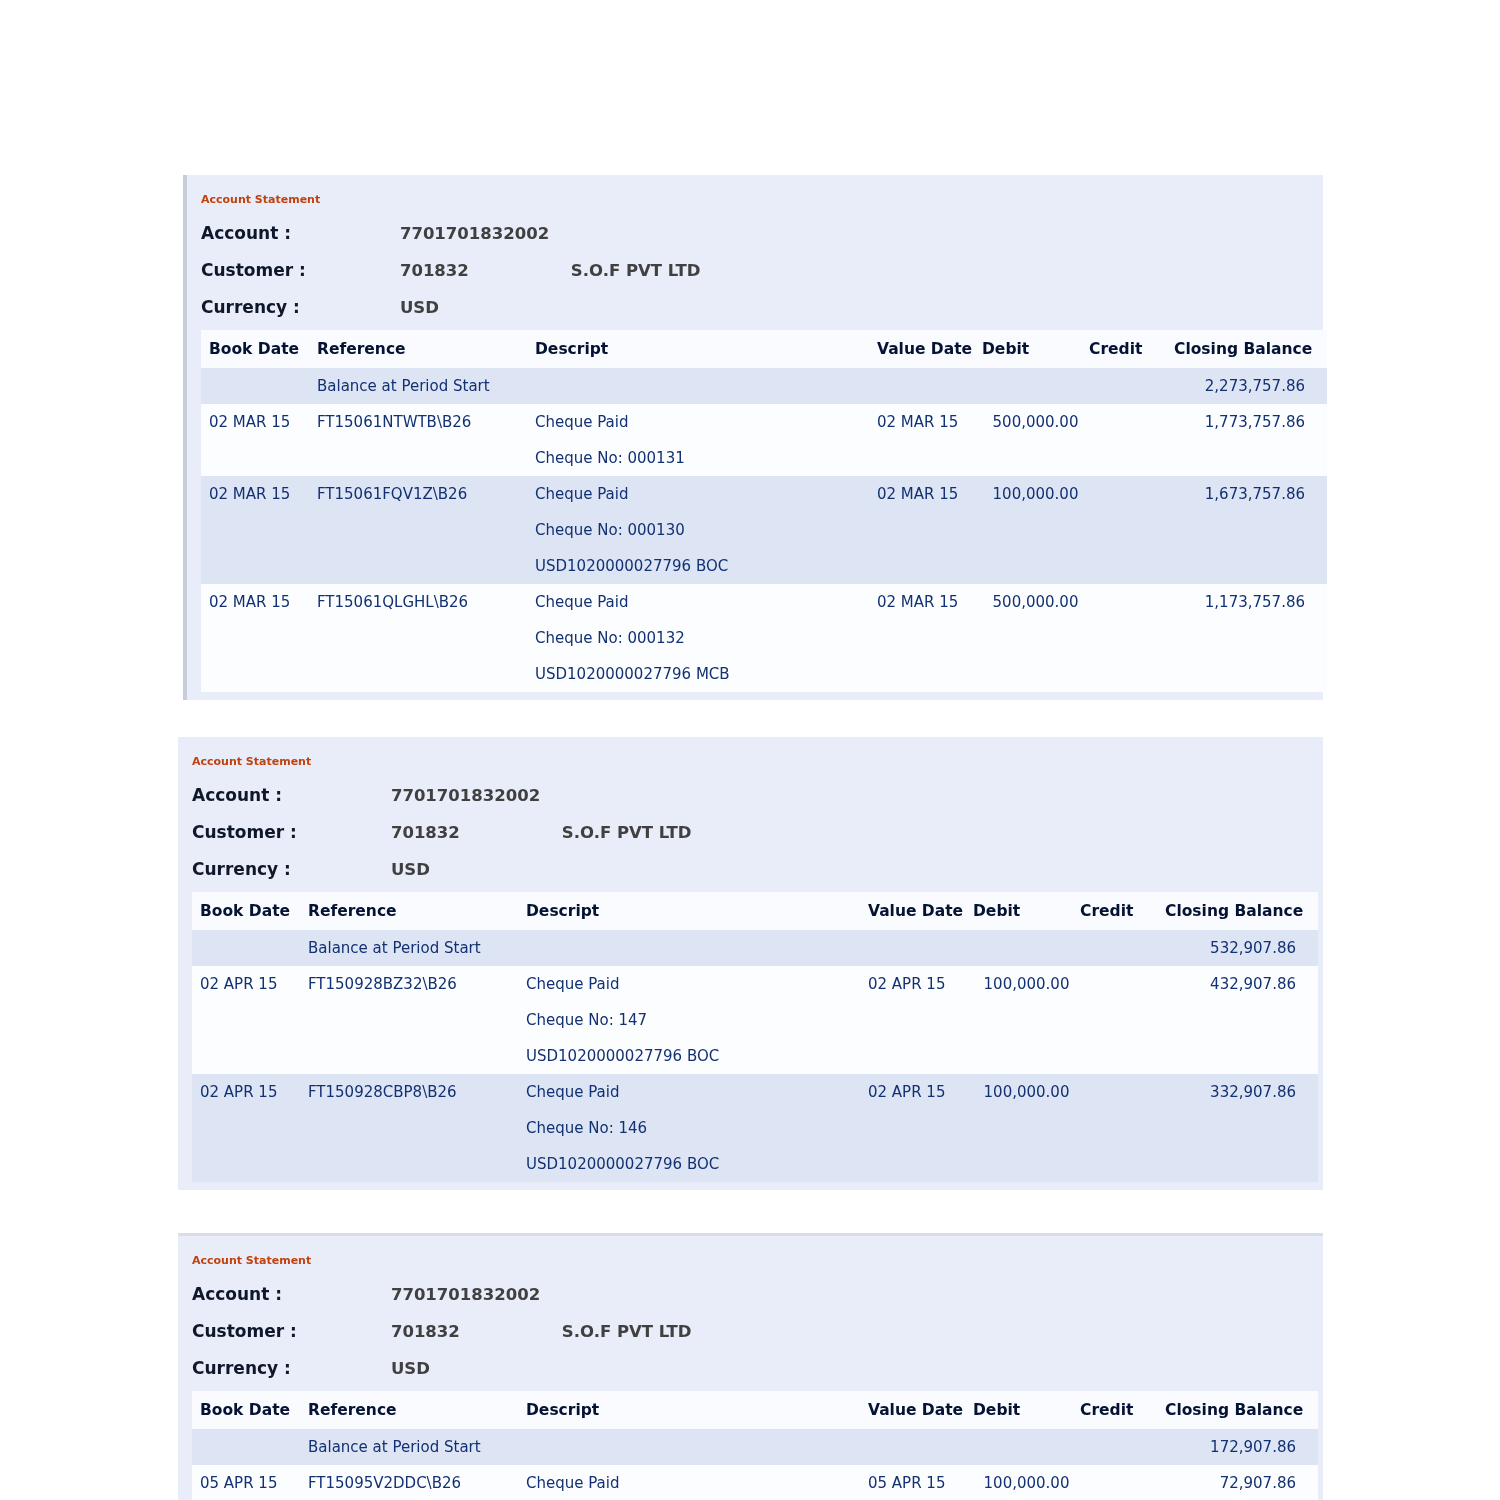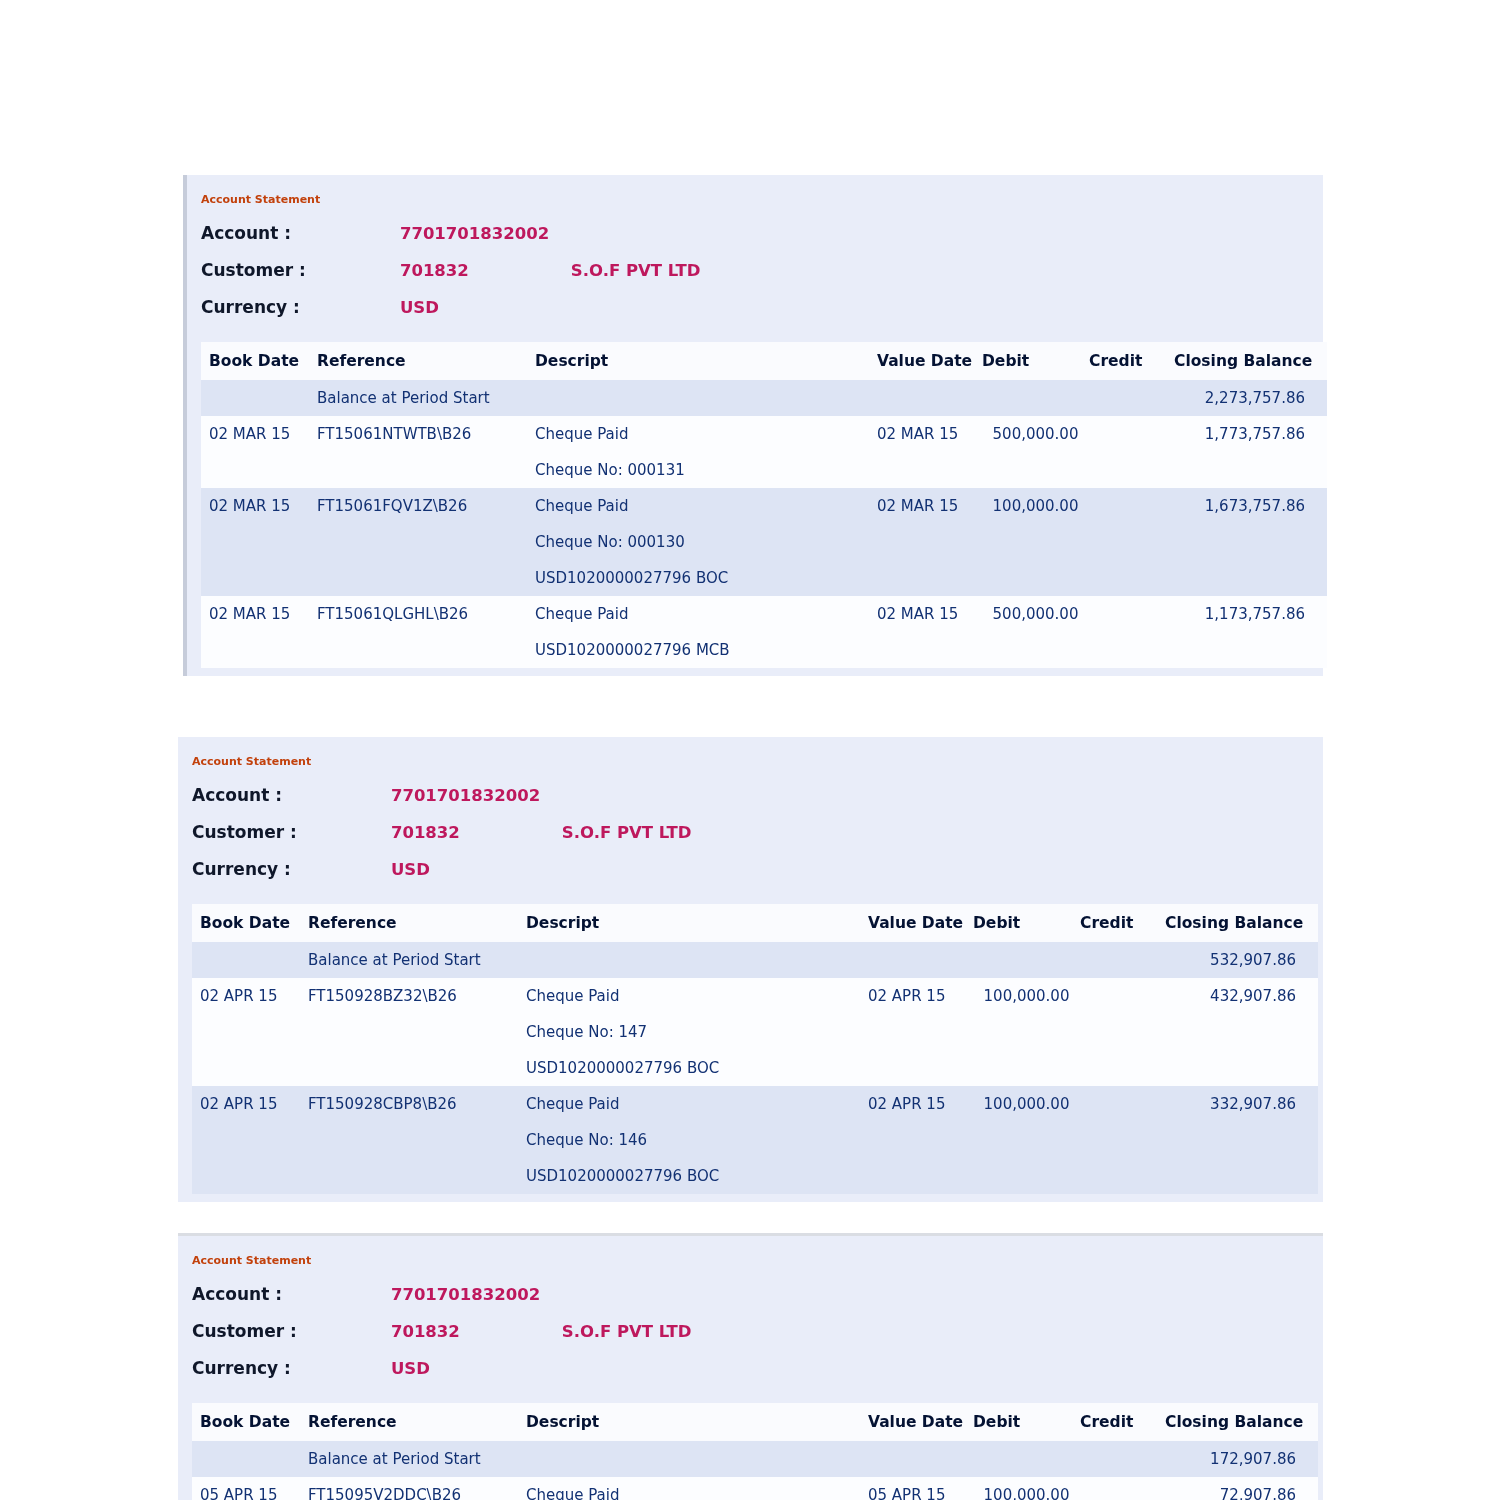--- a/index.html
+++ b/index.html
@@ -20,27 +20,27 @@
   .stmt-inner { padding: 12px 0 8px 14px; }
   .stmt-title {
     color: #c2410c;
     font-weight: bold;
     font-size: 11px;
     line-height: 26px;
     padding-bottom: 2px;
   }
   .field-row { line-height: 36px; font-weight: bold; font-size: 17px; white-space: nowrap; }
   .flabel { display: inline-block; width: 193px; color: #0f172a; }
-  .fvalue { color: #be185d; font-size: 16.5px; }
+  .fvalue { color: #404040; font-size: 16.5px; }
   .fvalue.fnum { display: inline-block; width: 165px; }
   table {
     border-collapse: collapse;
     table-layout: fixed;
     width: 1126px;
-    margin-top: 16px;
+    margin-top: 4px;
     font-size: 15px;
   }
   thead tr { background: #fafbfe; }
   th {
     font-weight: bold;
     color: #041233;
     text-align: left;
     height: 38px;
     padding: 0;
     white-space: nowrap;
@@ -159,20 +159,29 @@
             <td class="col-reference">FT15061QLGHL\B26</td>
             <td class="col-descript">Cheque Paid</td>
             <td class="col-value_date">02 MAR 15</td>
             <td class="col-debit">500,000.00</td>
             <td class="col-credit"></td>
             <td class="col-closing_balance">1,173,757.86</td>
           </tr>
           <tr>
             <td class="col-book_date"></td>
             <td class="col-reference"></td>
+            <td class="col-descript">Cheque No: 000132</td>
+            <td class="col-value_date"></td>
+            <td class="col-debit"></td>
+            <td class="col-credit"></td>
+            <td class="col-closing_balance"></td>
+          </tr>
+          <tr>
+            <td class="col-book_date"></td>
+            <td class="col-reference"></td>
             <td class="col-descript">USD1020000027796 MCB</td>
             <td class="col-value_date"></td>
             <td class="col-debit"></td>
             <td class="col-credit"></td>
             <td class="col-closing_balance"></td>
           </tr>
         </tbody>
     </table>
   </div>
 </section>

